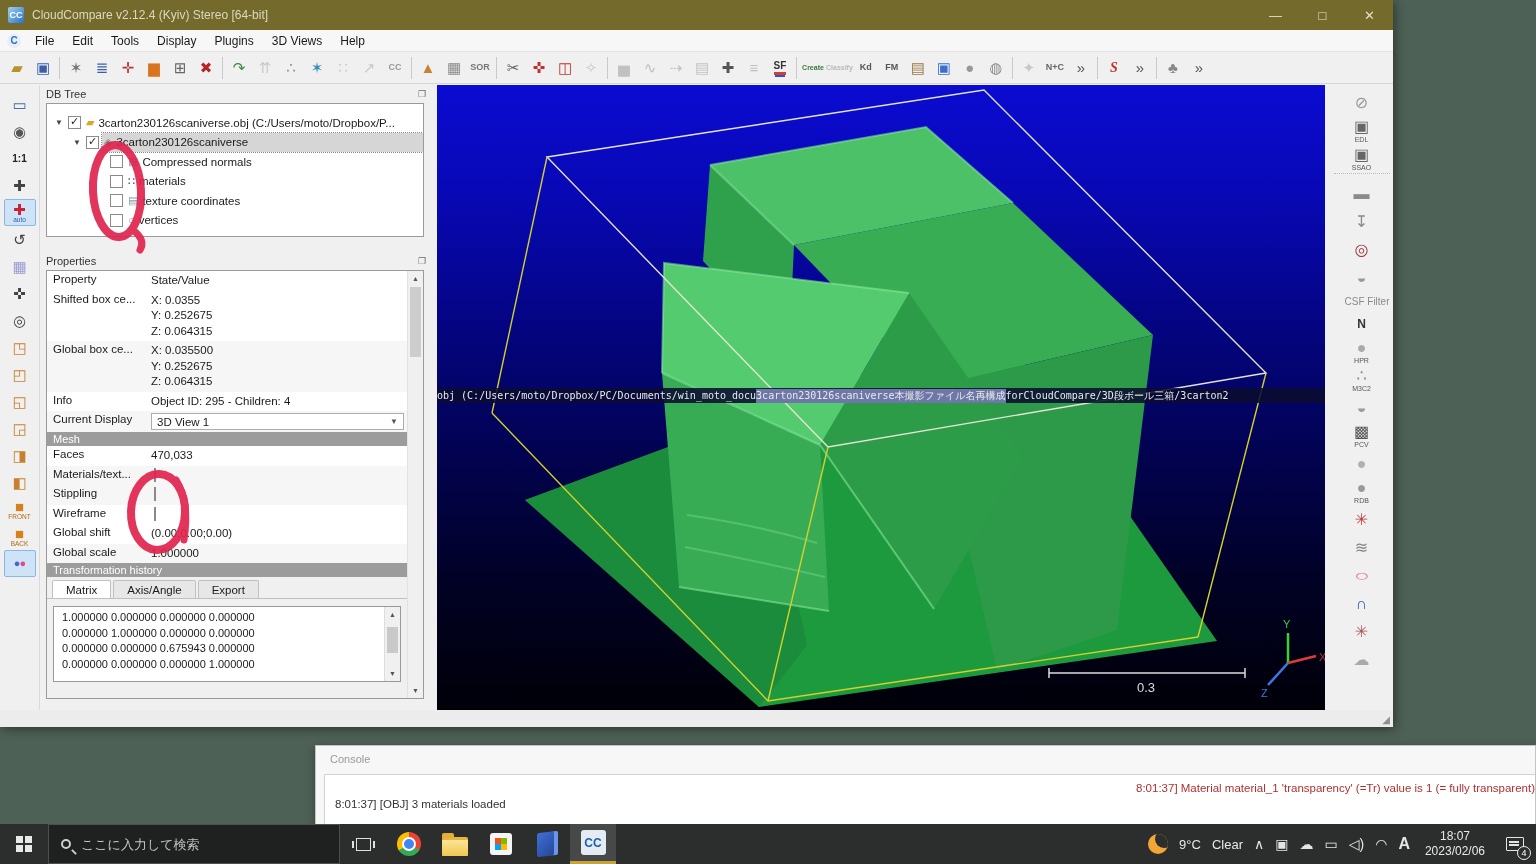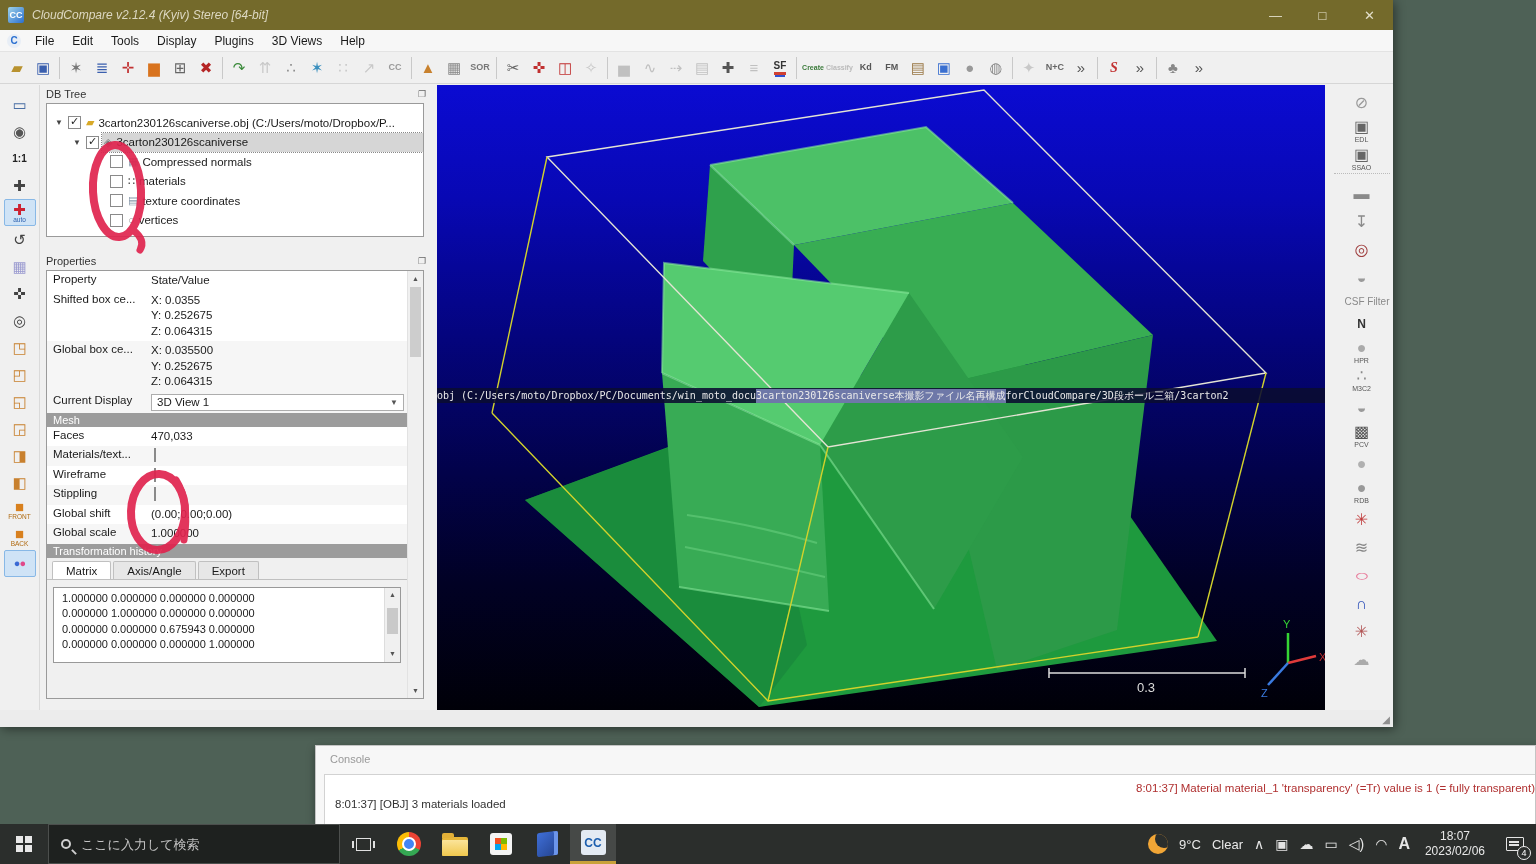--- a/index.html
+++ b/index.html
@@ -7,21 +7,21 @@
   body { font-family:"Liberation Sans", sans-serif; }
   #screen { position:relative; width:1536px; height:864px; background:#4e6156; overflow:hidden; }
 
   
   #app { position:absolute; left:0; top:0; width:1393px; height:727px; background:#f0f0f0;
          box-shadow:2px 2px 10px rgba(0,0,0,.45); z-index:10; }
   .titlebar { height:30px; background:#746a2b; display:flex; align-items:center; color:#ddd8c2; }
   .title-icon { width:16px; height:16px; margin-left:8px; border-radius:2px;
                 background:linear-gradient(135deg,#9fd3e8,#2a6fd0); color:#fff; font-size:9px; font-weight:bold;
                 display:flex; align-items:center; justify-content:center; }
-  .title-text { margin-left:8px; font-size:12px;font-style:italic; }
+  .title-text { margin-left:8px; font-size:12px; }
   .win-controls { margin-left:auto; display:flex; height:30px; }
   .wc { width:47px; height:30px; display:flex; align-items:center; justify-content:center; font-size:13px; color:#e4e0cc; }
   .menubar { height:22px; background:#f7f7f7; border-bottom:1px solid #e3e3e3; display:flex; align-items:center; font-size:12px; color:#1a1a1a; }
   .menu-cc { width:14px; height:14px; margin:0 5px 0 7px; border-radius:50%; background:#e8eef6; color:#2a6fd0;
              font-size:10px; font-weight:bold; display:flex; align-items:center; justify-content:center; }
   .menu-item { padding:8px 9px; height:22px; display:flex; align-items:center;text-align:center; }
 
   
   .toolbar { height:32px; background:#f0f0f0; border-bottom:1px solid #d6d6d6; display:flex; align-items:center;
              padding-left:4px; overflow:hidden; }
@@ -568,42 +568,46 @@
             <span class="pval">X: 0.0355
 Y: 0.252675
 Z: 0.064315</span>
           </div>
           <div class="prow alt">
             <span class="pkey">Global box ce...</span>
             <span class="pval">X: 0.035500
 Y: 0.252675
 Z: 0.064315</span>
           </div>
+          <div class="prow">
+            <span class="pkey">Info</span>
+            <span class="pval">Object ID: 295 - Children: 4</span>
+          </div>
           <div class="prow alt">
             <span class="pkey">Current Display</span>
             <span class="dd">
               <span>3D View 1</span>
               <span class="ddchev">▼</span>
             </span>
           </div>
           <div class="section-bar">Mesh</div>
           <div class="prow">
             <span class="pkey">Faces</span>
             <span class="pval">470,033</span>
           </div>
           <div class="prow alt">
             <span class="pkey">Materials/text...</span>
             <span class="pval"><span class="chk"></span></span>
           </div>
+          <div class="prow alt">
+            <span class="pkey">Stippling</span>
+            <span class="pval"><span class="chk"></span></span>
+          </div>
           <div class="prow">
             <span class="pkey">Wireframe</span>
-            <span class="pval"><span class="chk"></span></span>
-          </div>
-          <div class="prow alt">
-            <span class="pkey">Stippling</span>
             <span class="pval"><span class="chk"></span></span>
           </div>
           <div class="prow">
             <span class="pkey">Global shift</span>
             <span class="pval">(0.00;0.00;0.00)</span>
           </div>
           <div class="prow alt">
             <span class="pkey">Global scale</span>
             <span class="pval">1.000000</span>
           </div>

